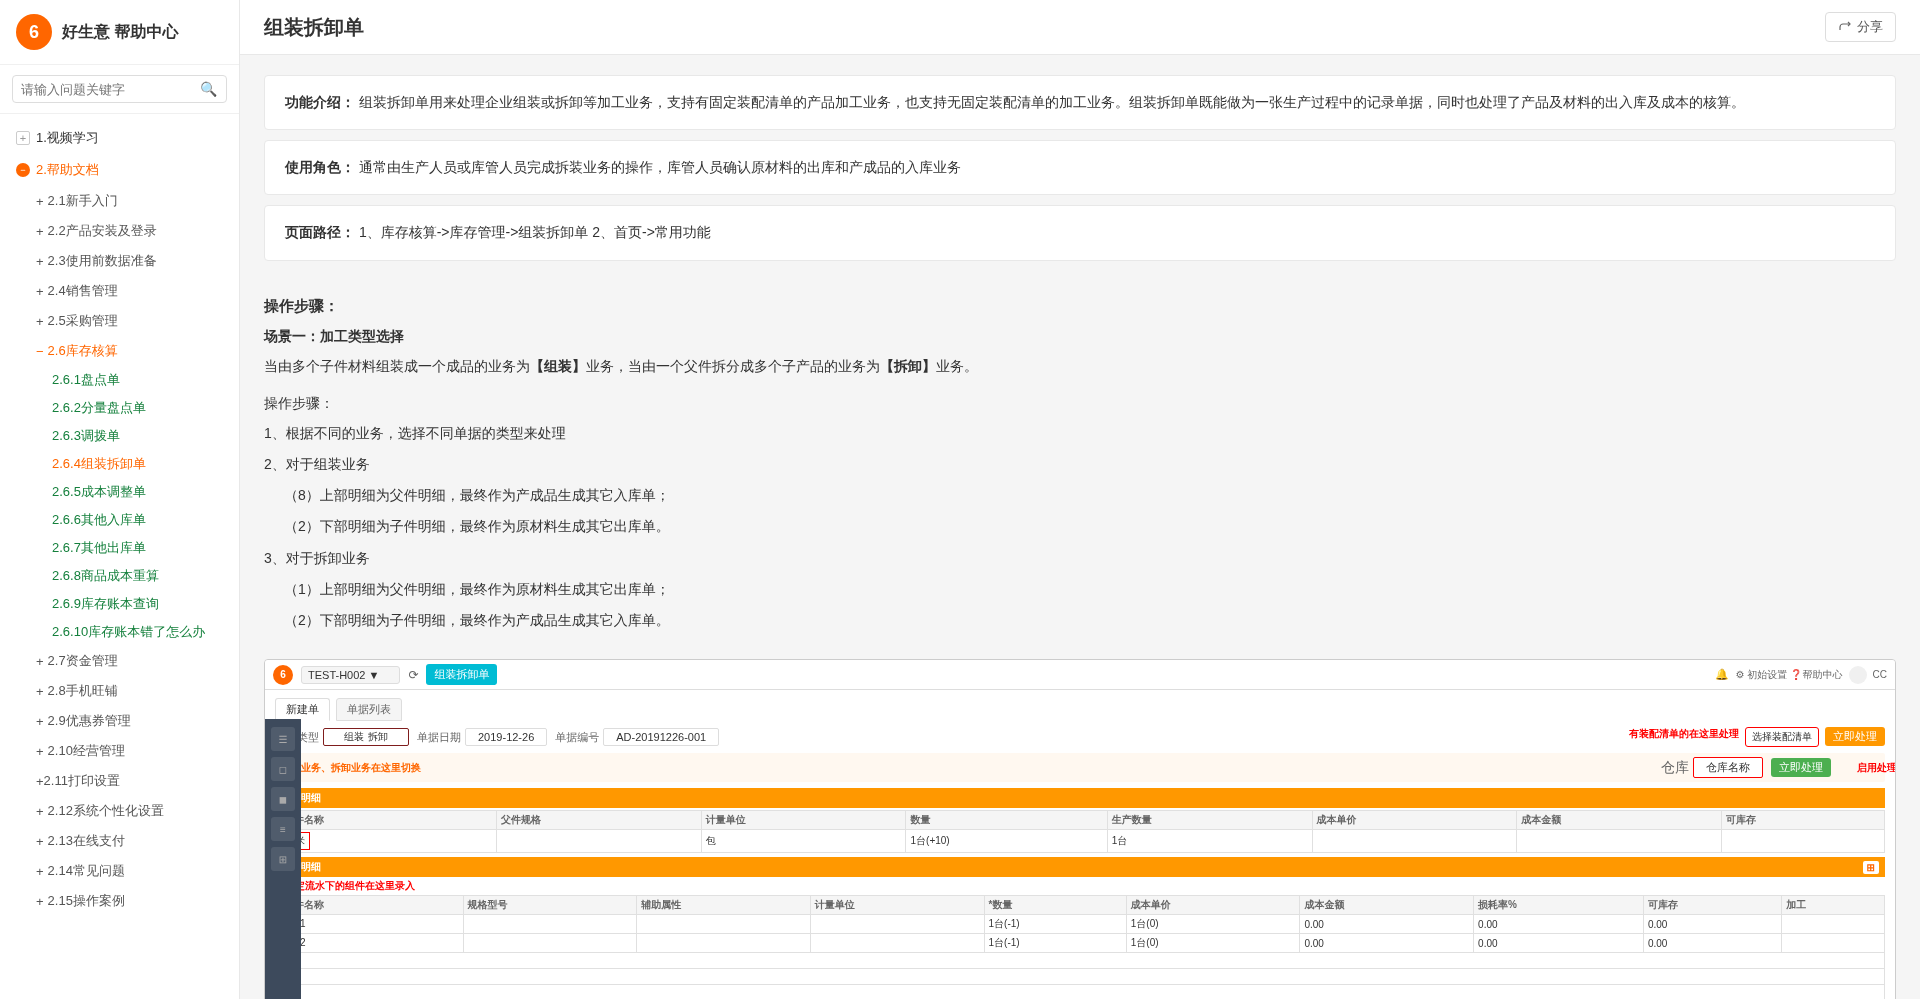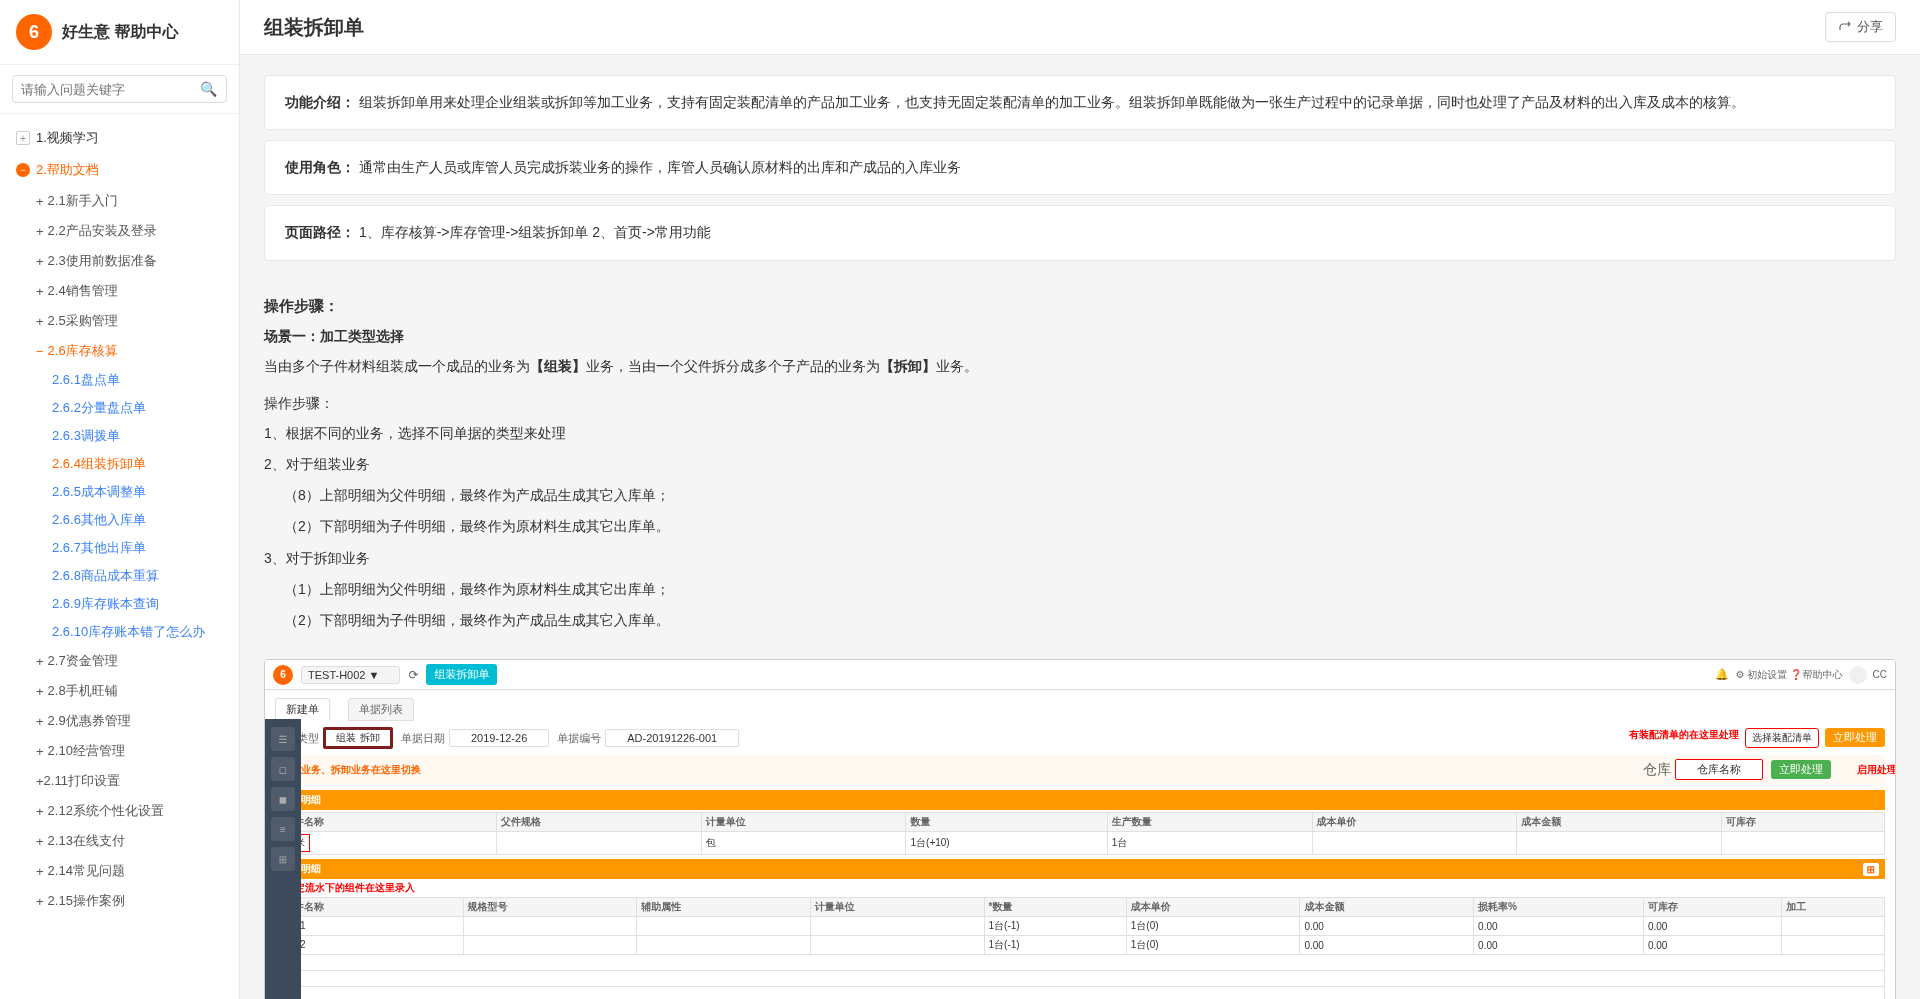--- a/index.html
+++ b/index.html
@@ -87,21 +87,21 @@
       font-size: 13px;
       color: #555;
       cursor: pointer;
       display: flex; align-items: center;
     }
     .nav-sub-item.active { color: #f60; }
     .nav-sub-sub-items { padding-left: 16px; }
     .nav-sub-sub-item {
       padding: 5px 0;
       font-size: 13px;
-      color: #3b82f6;
+      color: #15803d;
       cursor: pointer;
     }
     .nav-sub-sub-item.active { color: #f60; font-weight: 500; }
 
     
     #main {
       flex: 1;
       display: flex;
       flex-direction: column;
       overflow: hidden;
@@ -181,37 +181,37 @@
     .mock-sidebar-left {
       width: 36px; background: #3d4a5c; position: absolute; left: 0; top: 29px; bottom: 0;
       display: flex; flex-direction: column; align-items: center; padding-top: 8px; gap: 6px;
     }
     .mock-sidebar-icon {
       width: 24px; height: 24px; background: rgba(255,255,255,0.1); border-radius: 3px;
       display: flex; align-items: center; justify-content: center; color: #aaa; font-size: 10px;
     }
 
     .mock-tabs {
-      display: flex; gap: 18px; margin-bottom: 6px;
+      display: flex; gap: 6px; margin-bottom: 6px;
     }
     .mock-tab {
       padding: 3px 10px; font-size: 11px; border-radius: 3px 3px 0 0; border: 1px solid #ddd;
       background: #f5f5f5; color: #666; cursor: pointer;
     }
     .mock-tab.active { background: #fff; color: #333; border-bottom-color: #fff; }
 
     .mock-form-row {
       display: flex; gap: 8px; align-items: center; margin-bottom: 6px; font-size: 11px;
     }
     .mock-form-field {
       display: flex; align-items: center; gap: 4px;
     }
     .mock-label { color: #666; white-space: nowrap; }
     .mock-input {
-      border: 1px solid #ddd; border-radius: 2px; padding: 2px 21px; font-size: 11px;
+      border: 1px solid #ddd; border-radius: 2px; padding: 2px 12px; font-size: 11px;
       background: #fff; min-width: 60px;
     }
     .mock-input.red-border { border-color: #f00; }
 
     .mock-orange-btn {
       background: #ff9800; color: #fff; border: none; border-radius: 3px;
       padding: 2px 8px; font-size: 11px;
     }
     .mock-green-btn {
       background: #4caf50; color: #fff; border: none; border-radius: 3px;
@@ -463,21 +463,21 @@
                 <span>新建单</span>
               </div>
               <div class="mock-tab">
                 <span>单据列表</span>
               </div>
             </div>
 
             <div class="mock-form-row">
               <div class="mock-form-field">
                 <span class="mock-label">加工类型</span>
-                <div style="display:flex;gap:4px;border:3px solid #7f1d1d;padding:1px 10px;border-radius:2px;">
+                <div style="display:flex;gap:4px;border:1px solid #7f1d1d;padding:1px 20px;border-radius:2px;">
                   <span style="font-size:10px;cursor:pointer;">组装</span>
                   <span style="font-size:10px;cursor:pointer;">拆卸</span>
                 </div>
               </div>
               <div class="mock-form-field">
                 <span class="mock-label">单据日期</span>
                 <div class="mock-input">
                   <span>2019-12-26</span>
                 </div>
               </div>

